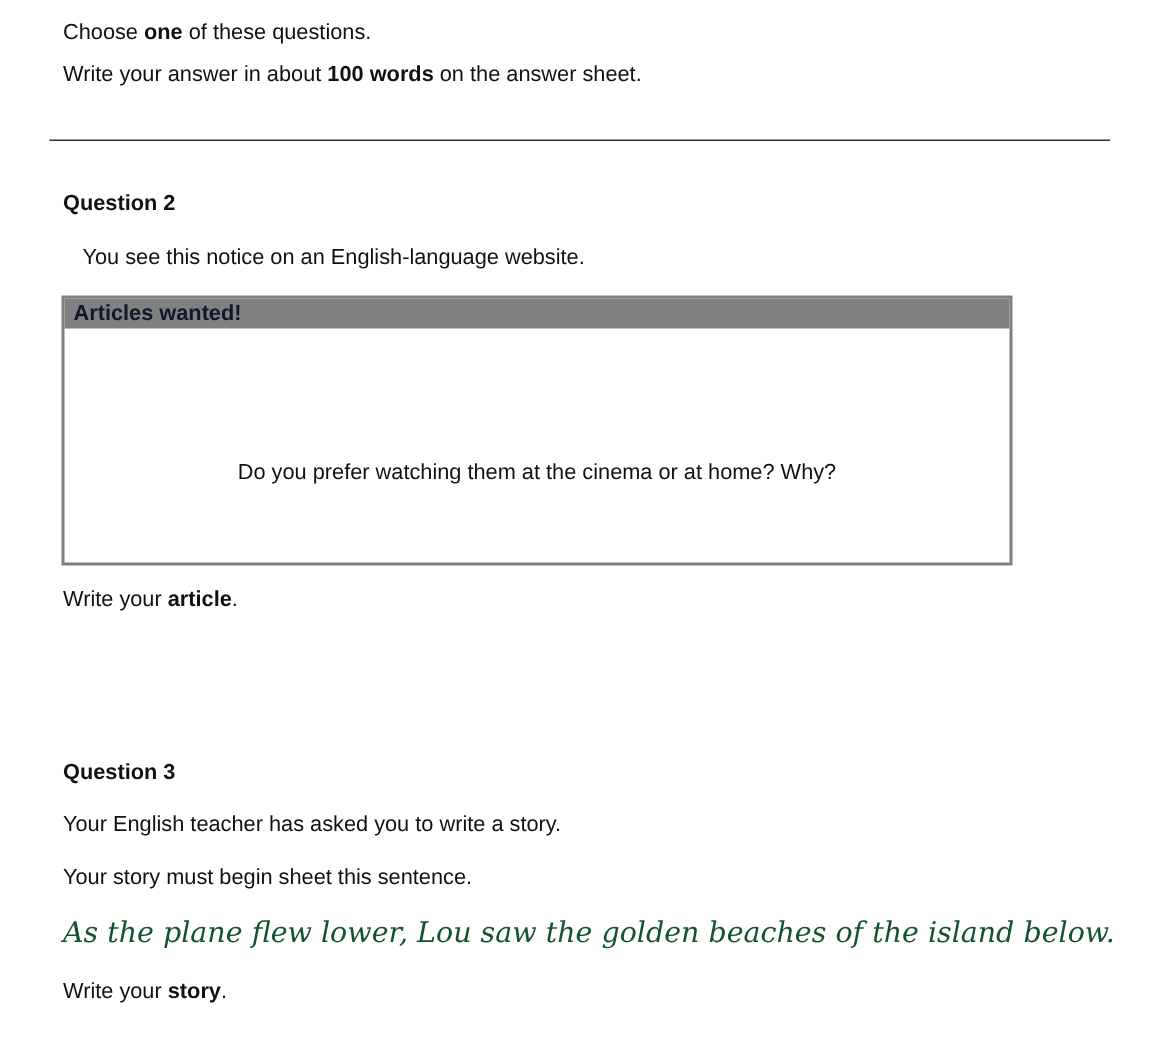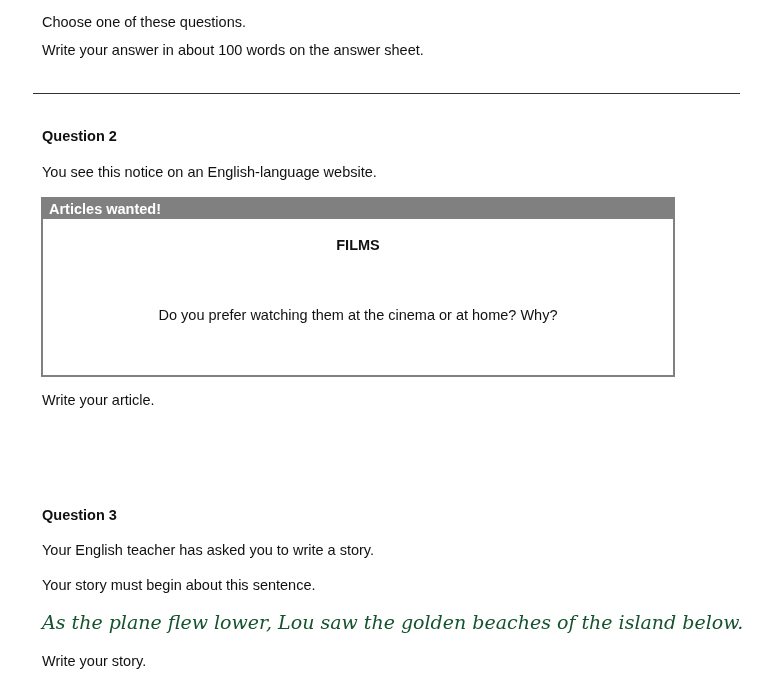--- a/index.html
+++ b/index.html
@@ -11,21 +11,21 @@
       width: 768px;
       height: 695px;
       position: relative;
       overflow: hidden;
       font-family: "Liberation Sans", sans-serif;
       color: #111111;
       font-size: 14.5px;
     }
     .abs { position: absolute; white-space: nowrap; }
     .line { left: 42px; }
-    b { font-weight: normal; }
+    b { font-weight: bold; }
     .divider {
       position: absolute;
       left: 33px;
       top: 93px;
       width: 707px;
       height: 0;
       border-top: 1.5px solid #333333;
     }
     .q-title { font-weight: bold; }
     .notice {
@@ -37,21 +37,21 @@
       border: 2px solid #808080;
       background: #ffffff;
     }
     .notice-header {
       position: absolute;
       left: 0;
       top: 0;
       right: 0;
       height: 20px;
       background: #808080;
-      color: #ffffff;
+      color: #0f172a;
       font-weight: bold;
       font-size: 14.5px;
       line-height: 20px;
       padding-left: 6px;
     }
     .notice-line {
       position: absolute;
       left: 0;
       right: 0;
       text-align: center;
@@ -68,31 +68,30 @@
 <body>
 
 <div class="abs line" style="top:14px;"><span>Choose </span><b>one</b><span> of these questions.</span></div>
 
 <div class="abs line" style="top:42px;"><span>Write your answer in about </span><b>100 words</b><span> on the answer sheet.</span></div>
 
 <div class="divider"></div>
 
 <div class="abs line q-title" style="top:128px;">Question 2</div>
 
-<div class="abs line" style="top:164px;">You see this notice on an English-language website.</div>
+<div class="abs line" style="top:164px;margin-left:13px;">You see this notice on an English-language website.</div>
 
 <div class="notice">
   <div class="notice-header">Articles wanted!</div>
-  <div class="notice-line" style="top:38px; font-weight:bold;">FILMS</div>
   <div class="notice-line" style="top:108px;">Do you prefer watching them at the cinema or at home? Why?</div>
 </div>
 
 <div class="abs line" style="top:392px;text-align:right;"><span>Write your </span><b>article</b><span>.</span></div>
 
 <div class="abs line q-title" style="top:507px;">Question 3</div>
 
 <div class="abs line" style="top:542px;">Your English teacher has asked you to write a story.</div>
 
-<div class="abs line" style="top:577px;">Your story must begin about this sentence.</div>
+<div class="abs line" style="top:577px;">Your story must begin sheet this sentence.</div>
 
 <div class="abs line story-sentence" style="top:611px;">As the plane flew lower, Lou saw the golden beaches of the island below.</div>
 
 <div class="abs line" style="top:653px;"><span>Write your </span><b>story</b><span>.</span></div>
 
 </body></html>

